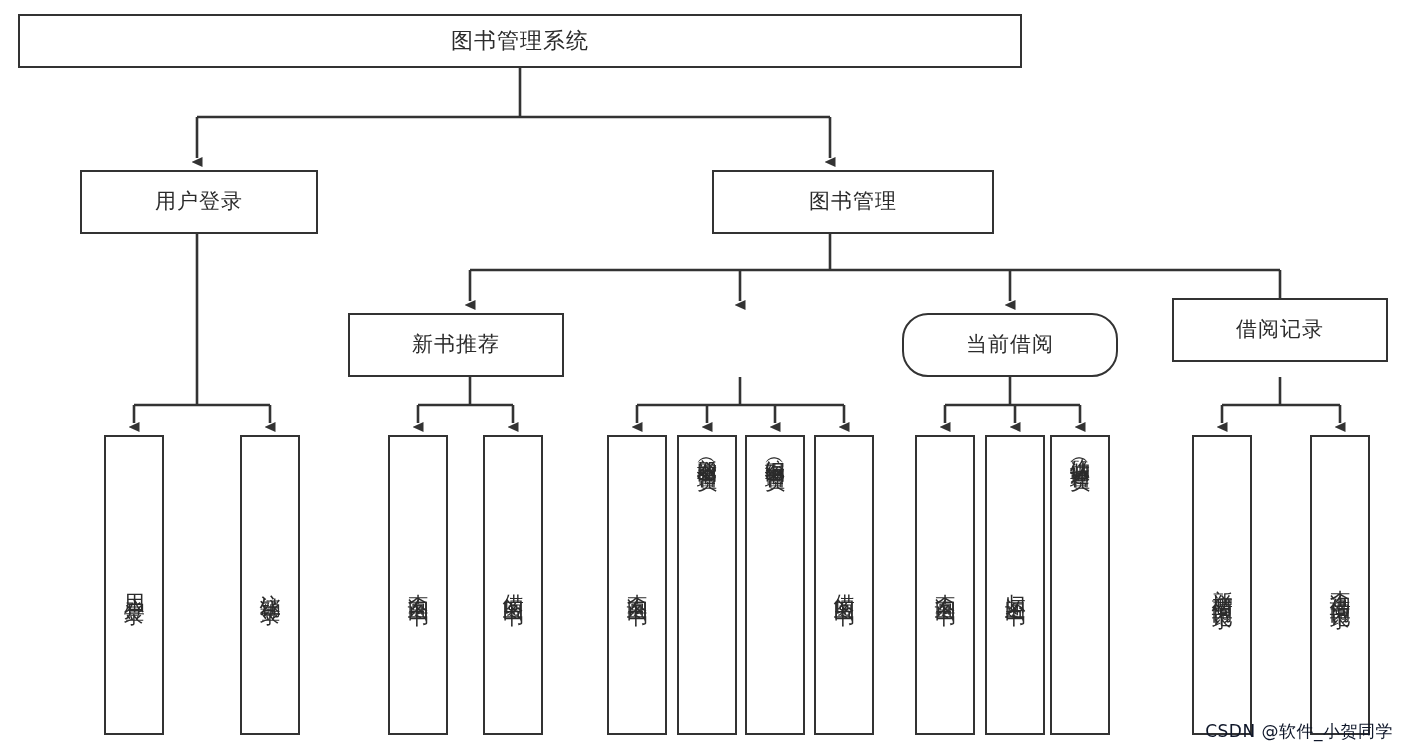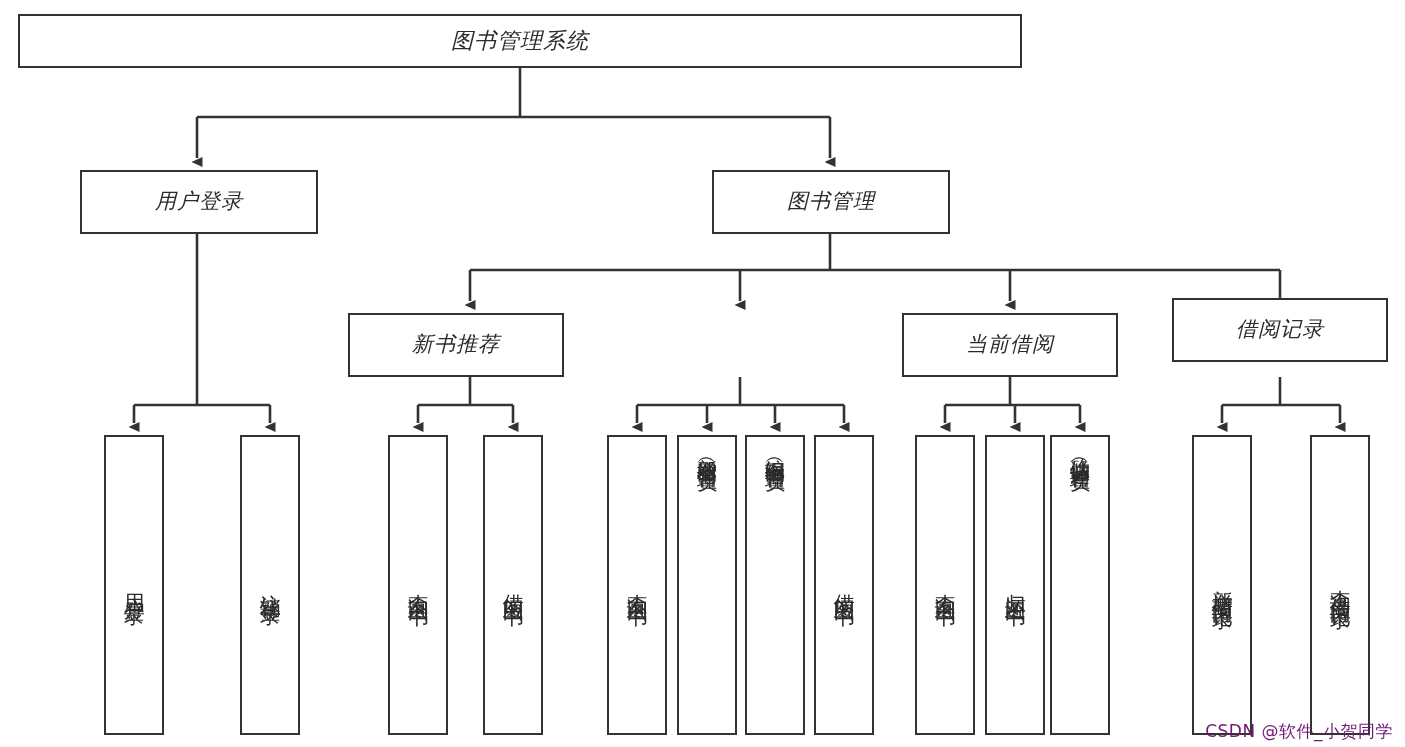--- a/index.html
+++ b/index.html
@@ -32,21 +32,20 @@
     background: #ffffff;
     display: flex;
     align-items: center;
     justify-content: center;
     color: #2b2b2b;
   }
   .node.horiz {
     font-size: 21px;
     letter-spacing: 1px;
     line-height: 1.2;
-    font-style: italic;
   }
   .node.root {
     font-size: 22px;
   }
   .node.vert {
     align-items: flex-start;
     justify-content: center;
     padding-top: 4px;
   }
   .vert-label {
@@ -56,21 +55,21 @@
     line-height: 1.25;
     letter-spacing: 4px;
     white-space: nowrap;
     color: #2b2b2b;
   }
   .watermark {
     position: absolute;
     right: 12px;
     bottom: 4px;
     font-size: 17px;
-    color: #701a75;
+    color: #0f172a;
     letter-spacing: 0.5px;
     white-space: nowrap;
   }
 </style>
 </head>
 <body>
 
 <div id="canvas">
 
   <svg id="edges" viewBox="0 0 1405 747" width="1405" height="747" xmlns="http://www.w3.org/2000/svg">
@@ -127,28 +126,28 @@
     </g>
   </svg>
 
   <div class="node horiz root" id="node-root" style="left: 18px; top: 14px; width: 1004px; height: 54px;">
     <span>图书管理系统</span>
   </div>
 
   <div class="node horiz" id="l1-0" style="left: 80px; top: 170px; width: 238px; height: 64px;">
     <span>用户登录</span>
   </div>
-  <div class="node horiz" id="l1-1" style="left: 712px; top: 170px; width: 238px; height: 64px;">
+  <div class="node horiz" id="l1-1" style="left: 712px; top: 170px; width: 282px; height: 64px;">
     <span>图书管理</span>
   </div>
 
   <div class="node horiz" id="l2-0" style="left: 348px; top: 313px; width: 216px; height: 64px;">
     <span>新书推荐</span>
   </div>
-  <div class="node horiz" id="l2-2" style="left: 902px; top: 313px; width: 216px; height: 64px;">
+  <div class="node horiz" id="l2-2" style="left: 902px; top: 313px; width: 216px; height: 64px; border-radius: 26px;">
     <span>当前借阅</span>
   </div>
   <div class="node horiz" id="l2-3" style="left: 1172px; top: 298px; width: 216px; height: 64px;">
     <span>借阅记录</span>
   </div>
 
   <div class="node vert" id="lf-0" style="left: 104px; top: 435px; width: 60px; height: 300px; align-items: center; padding-top: 0px;">
     <span class="vert-label">用户登录</span>
   </div>
   <div class="node vert" id="lf-1" style="left: 240px; top: 435px; width: 60px; height: 300px; align-items: center; padding-top: 0px;">

